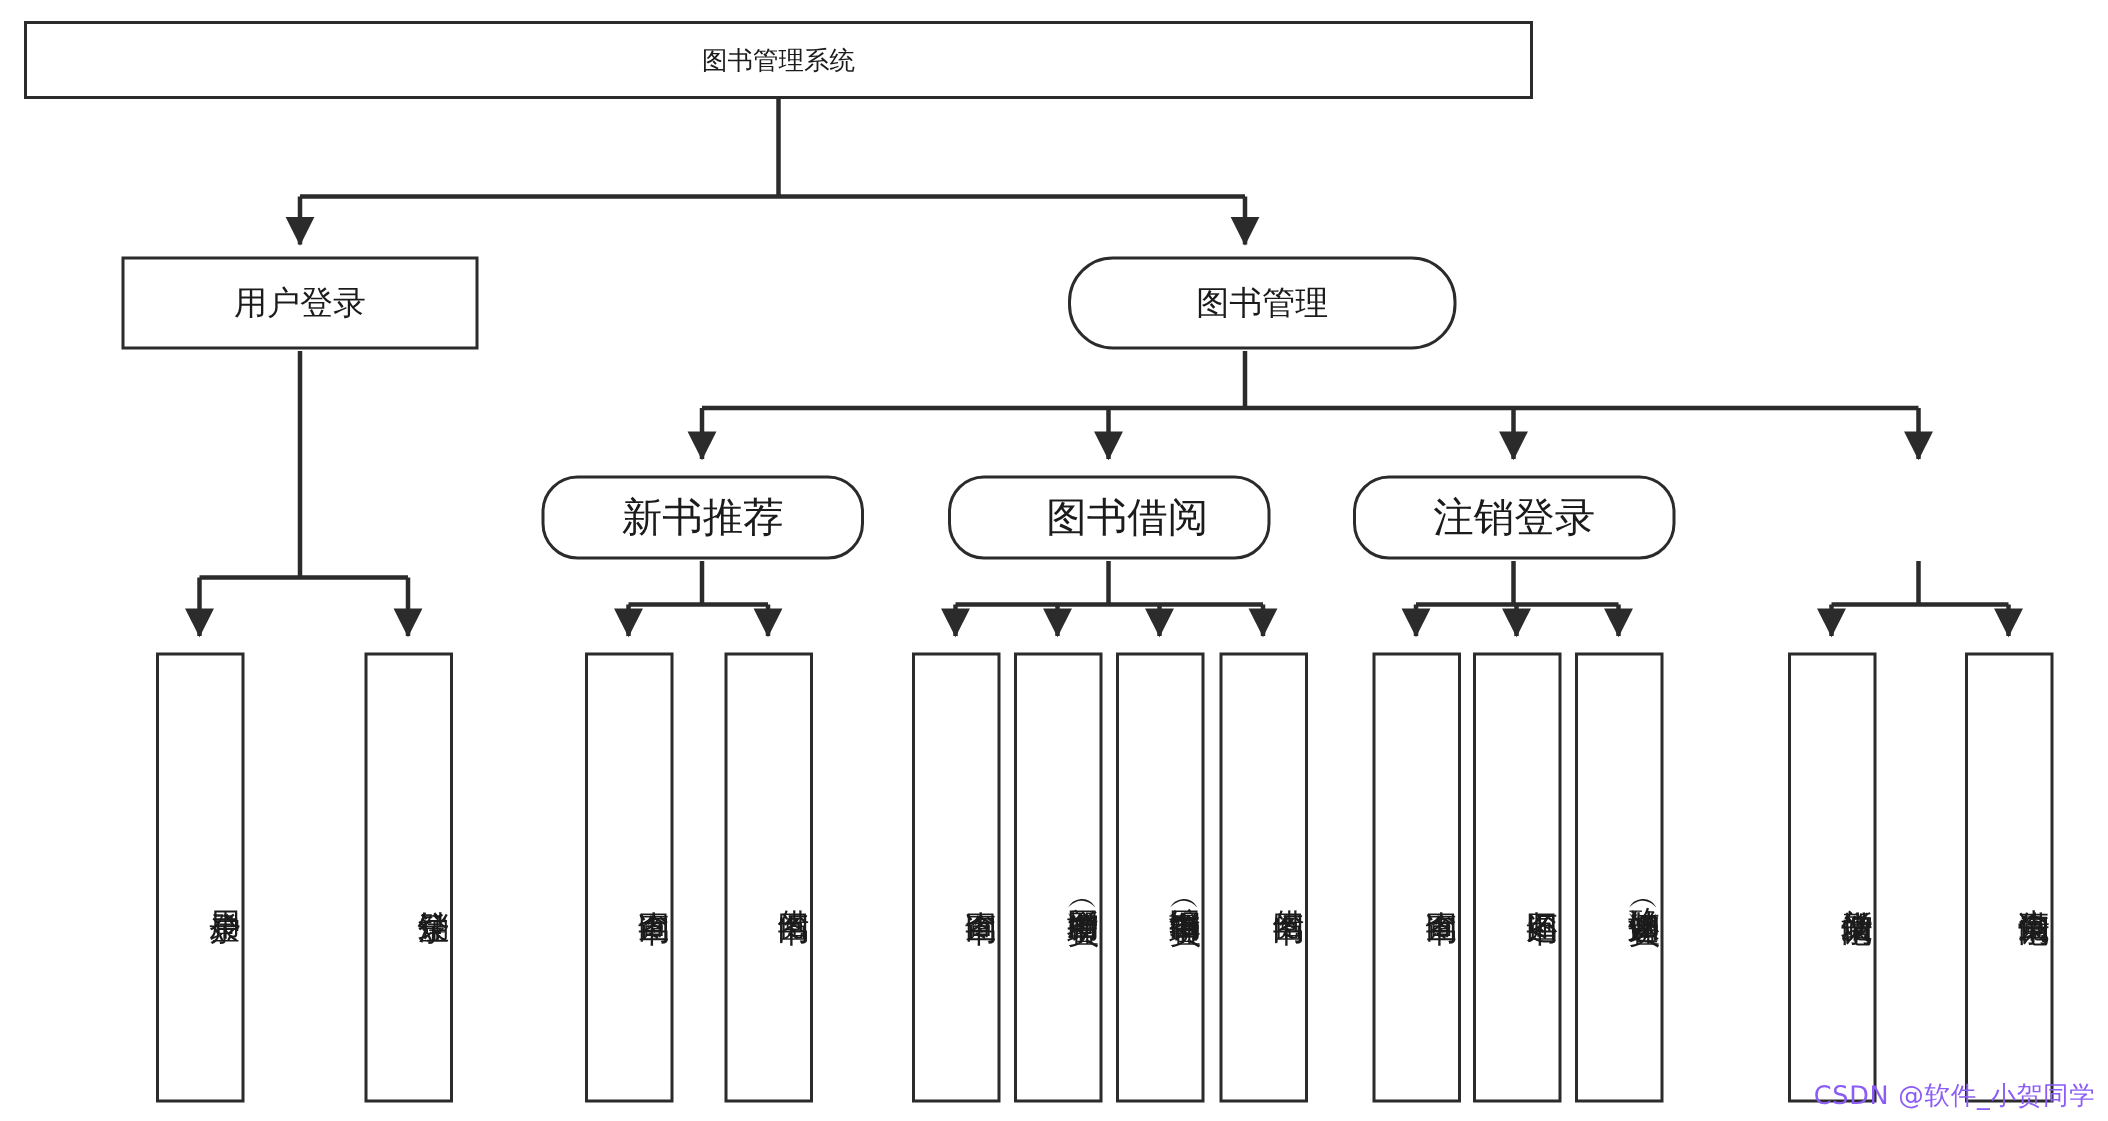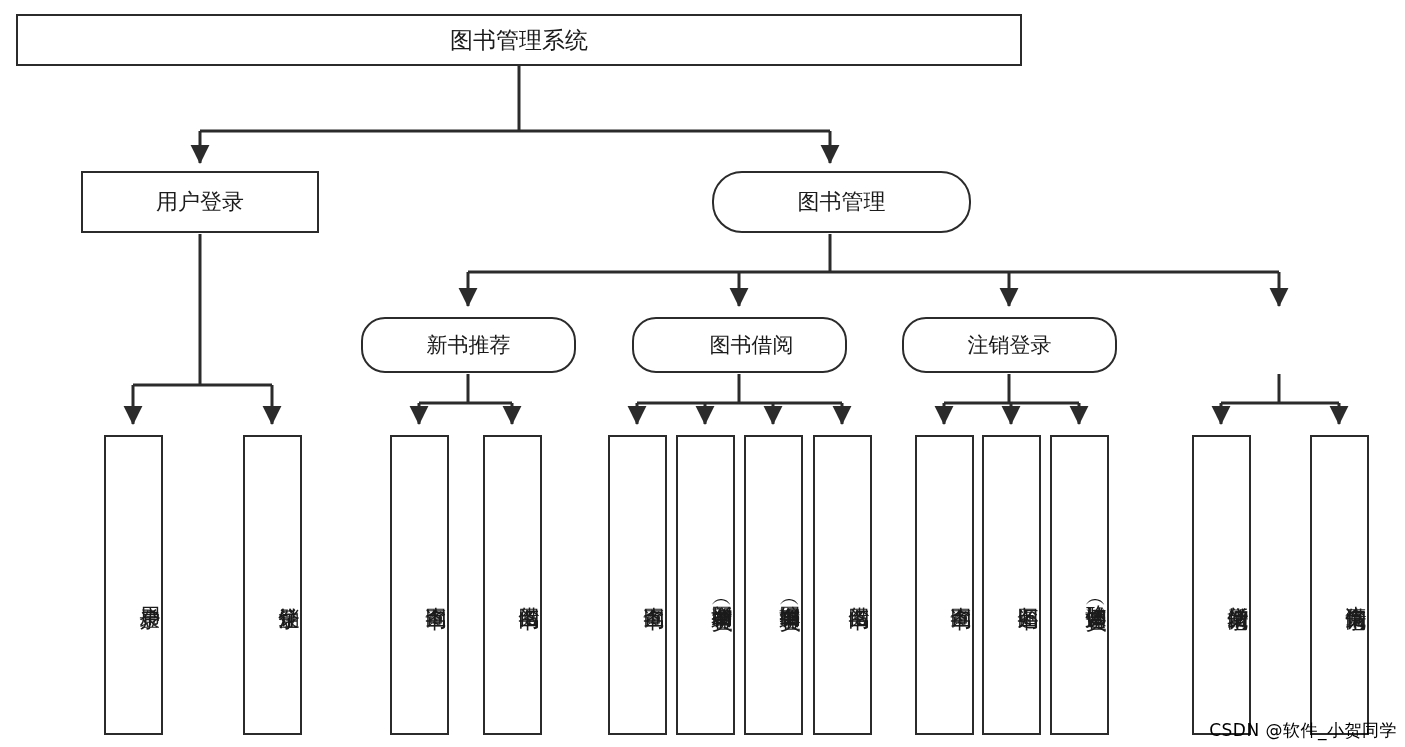--- a/index.html
+++ b/index.html
@@ -30,27 +30,27 @@
     position: absolute;
     box-sizing: border-box;
     border: 2.5px solid #2b2b2b;
     background: #ffffff;
     display: flex;
     align-items: center;
     justify-content: center;
     color: #1b1b1b;
   }
   .node.root {
-    font-size: 23px;
+    font-size: 17px;
   }
   .node.lvl2 {
     font-size: 22px;
   }
   .node.lvl3 {
-    font-size: 21px;
+    font-size: 27px;
     border-radius: 24px;
   }
   .node.leaf {
     font-size: 21px;
     writing-mode: vertical-rl;
     text-orientation: upright;
     align-items: flex-start;
     justify-content: center;
     padding-top: 14px;
     letter-spacing: 1px;
@@ -62,21 +62,21 @@
   }
   .node.leaf .lbl {
     writing-mode: vertical-rl;
     text-orientation: upright;
   }
   .watermark {
     position: absolute;
     right: 8px;
     bottom: 5px;
     font-size: 17px;
-    color: #000000;
+    color: #8b5cf6;
     letter-spacing: 0.5px;
     white-space: nowrap;
   }
 </style>
 </head>
 <body>
 
 <div id="canvas">
 
   <svg id="edges" viewBox="0 0 1405 747" xmlns="http://www.w3.org/2000/svg">

